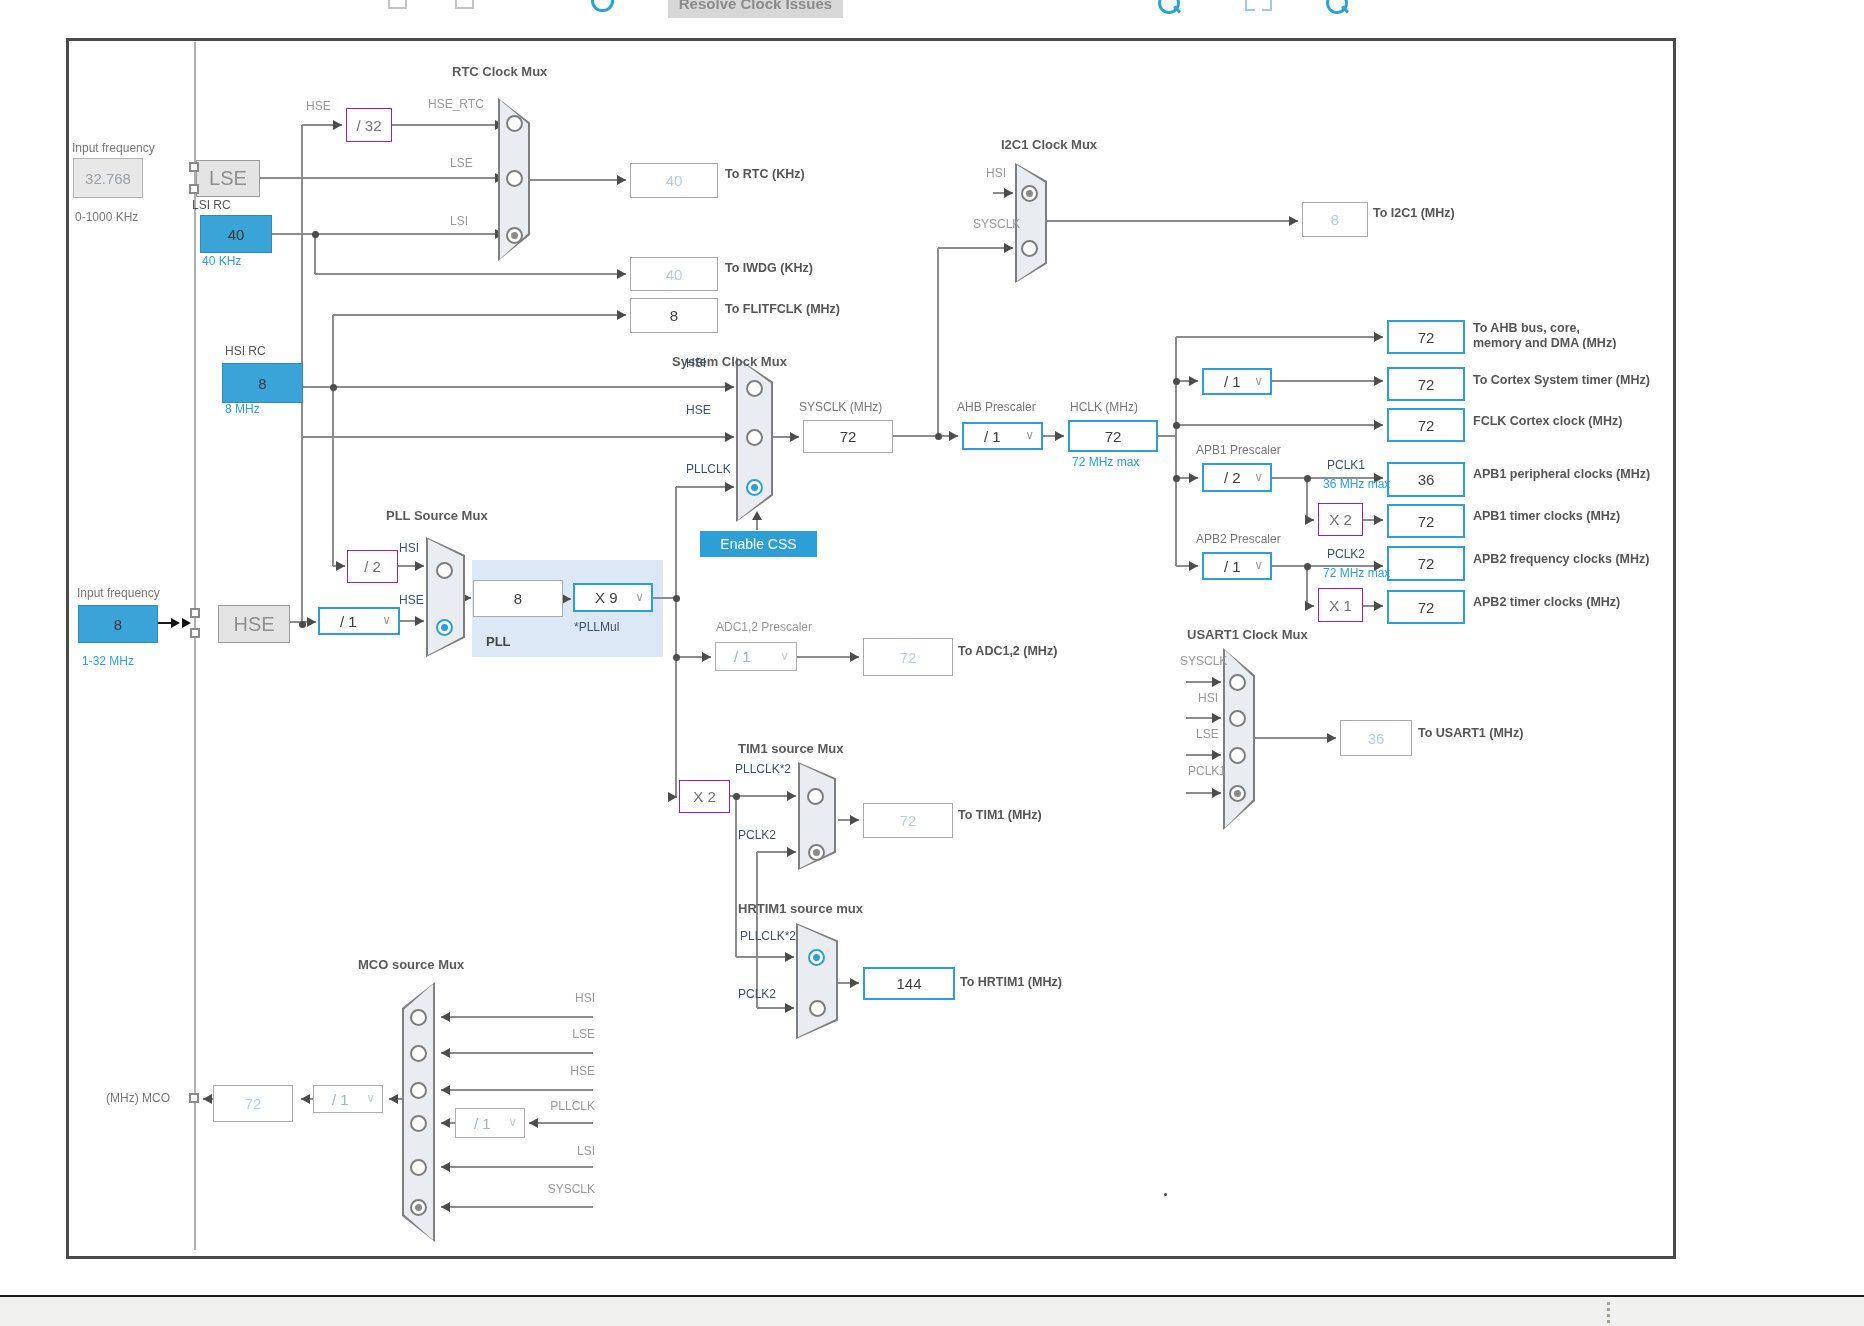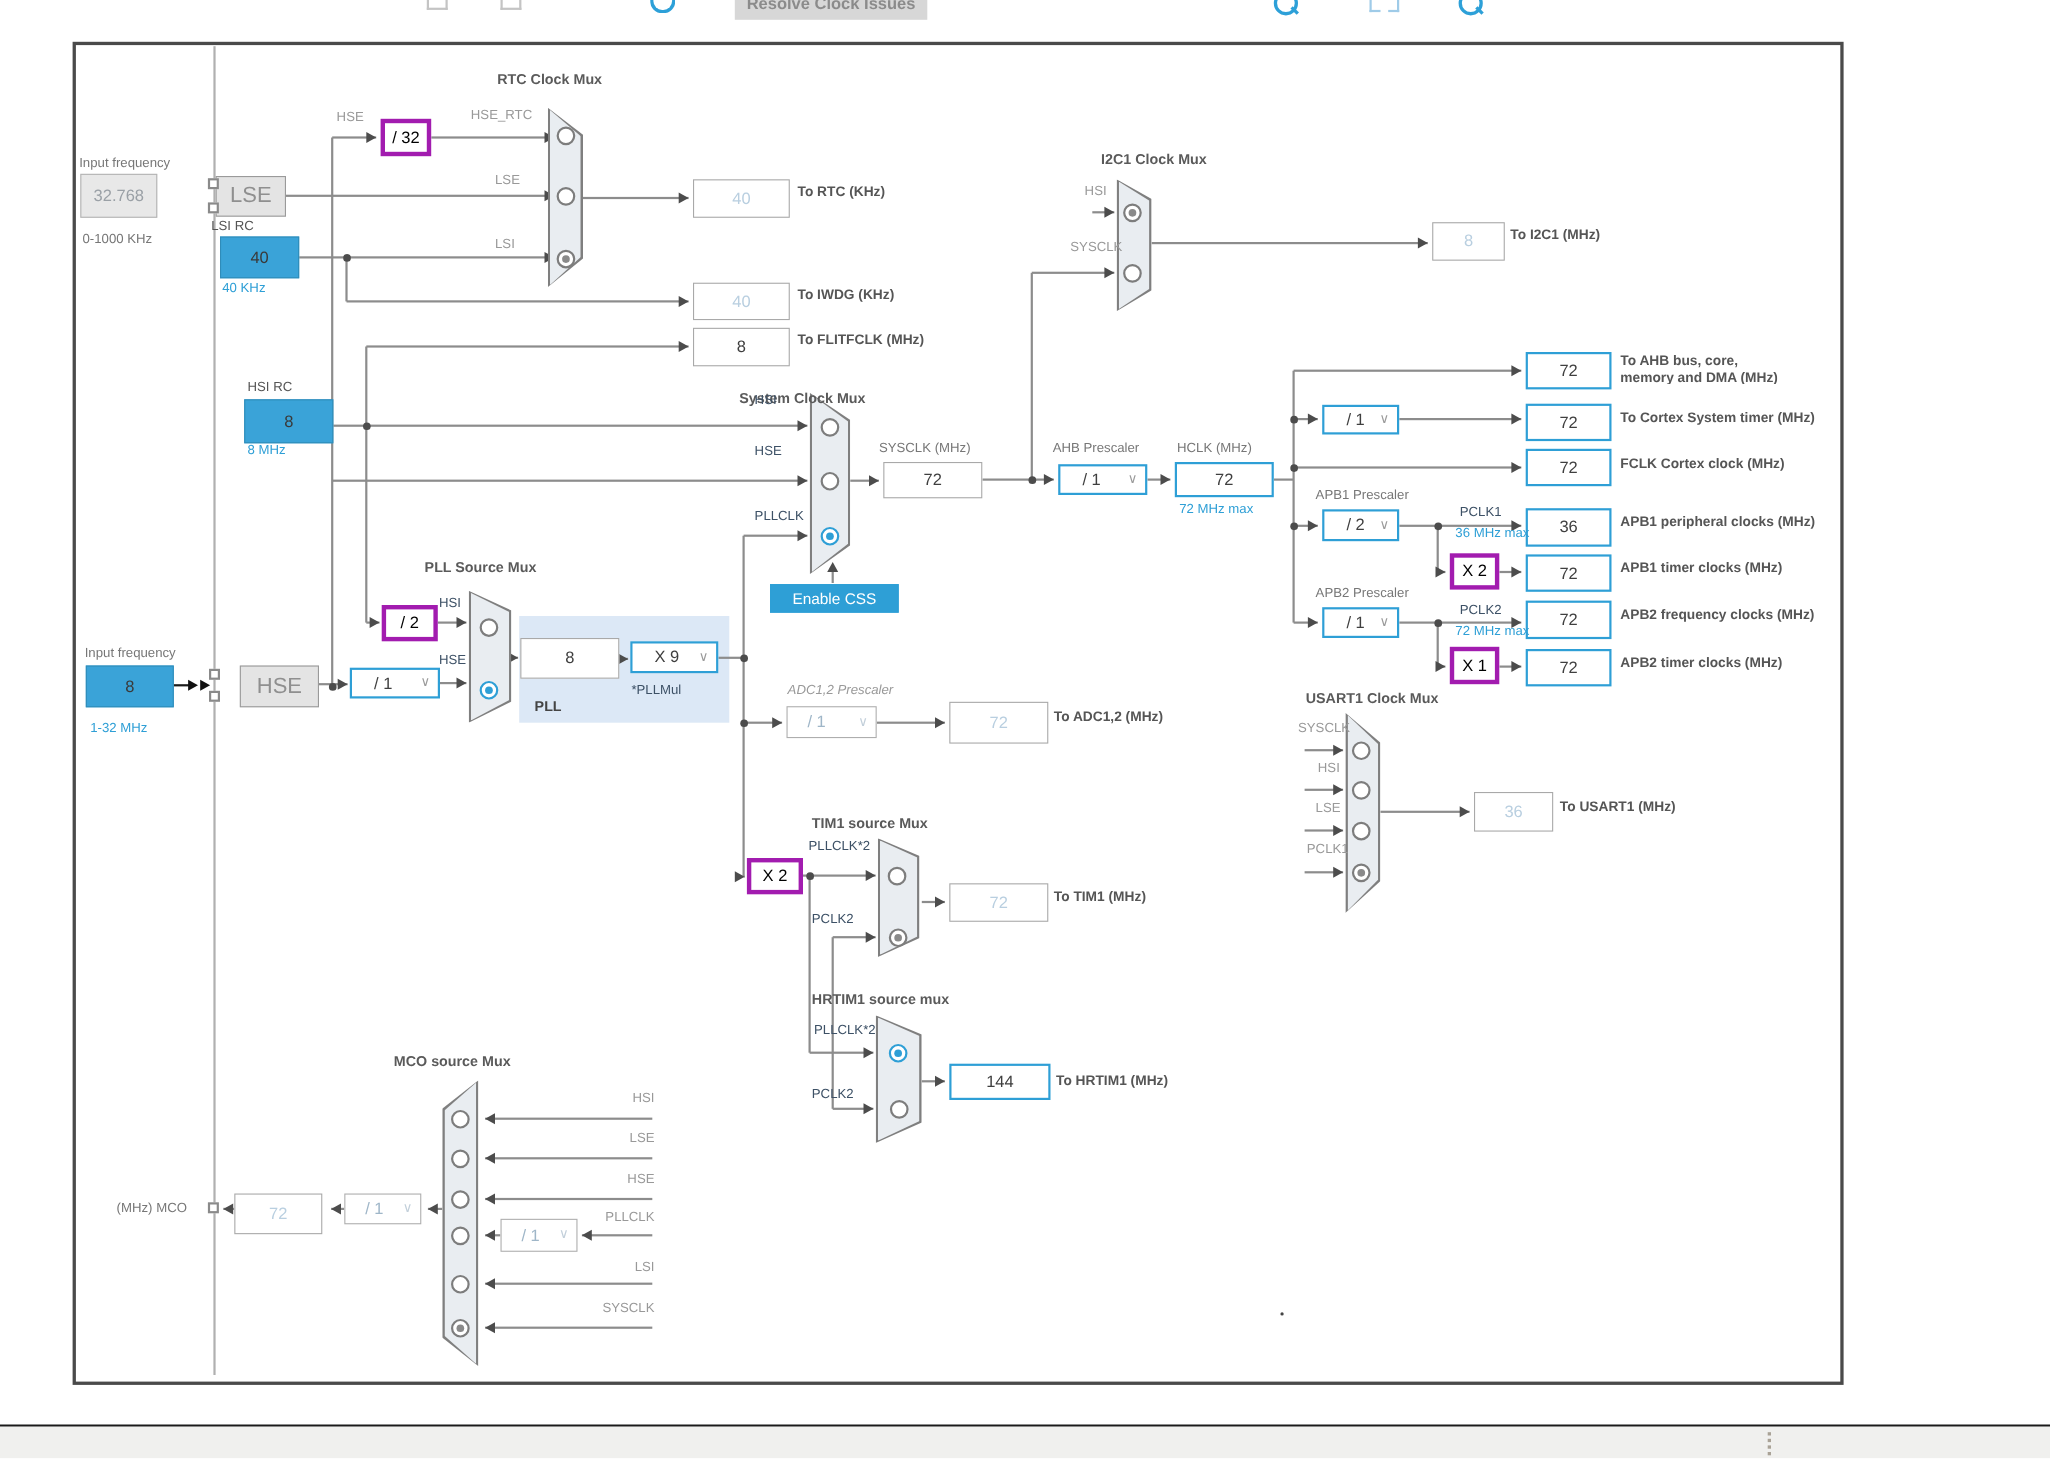--- a/index.html
+++ b/index.html
@@ -22,21 +22,21 @@
   #rail{position:absolute;left:194px;top:42px;width:2px;height:1208px;background:#b0b0b0;}
   
   .box{position:absolute;box-sizing:border-box;background:#fff;display:flex;align-items:center;
        justify-content:center;font-size:15px;color:#3f3f3f;}
   .s-src{background:#e4e4e4;border:1px solid #9a9a9a;color:#8f8f8f;font-size:20px;}
   .s-igray{background:#e8e8e8;border:1px solid #b3b3b3;color:#9aa0a6;}
   .s-blue{background:#3aa3d8;border:1px solid #2f8cba;color:#3a3a3a;}
   .s-ro{border:1px solid #a9a9a9;color:#b9cfe0;}
   .s-val{border:1px solid #a9a9a9;color:#3f3f3f;}
   .s-vblue{border:2px solid #2e9fd6;color:#3f3f3f;}
-  .s-op{border:4px solid #a21caf;color:#000000;}
+  .s-op{border:1px solid #a21caf;color:#737373;}
   .s-ddb{border:2px solid #2e9fd6;color:#3f3f3f;justify-content:flex-start;padding-left:20px;}
   .s-ddg{border:1px solid #aeaeae;color:#9fb6c8;justify-content:flex-start;padding-left:18px;}
   .s-btn{background:#2e9fd6;border:1px solid #2e9fd6;color:#fff;font-size:14px;}
   .chev{position:absolute;right:7px;top:50%;transform:translateY(-58%);font-size:12px;color:#9a9a9a;}
   .s-ddg .chev{color:#c2cfda;}
   .panel{position:absolute;background:#dce8f6;}
   .lbl{position:absolute;font-size:12px;white-space:pre-line;line-height:15px;}
   .l-title{font-weight:bold;color:#5a5a5a;font-size:13px;}
   .l-out{font-weight:bold;color:#555;font-size:12.5px;}
   .l-gray{color:#999;}
@@ -367,21 +367,21 @@
       <div class="lbl l-dgray" style="left: 1196px; top: 443px; position: absolute;">APB1 Prescaler</div>
       <div class="lbl l-navy" style="left: 1327px; top: 458px; position: absolute;">PCLK1</div>
       <div class="lbl l-blue" style="left: 1323px; top: 477px; position: absolute;">36 MHz max</div>
       <div class="lbl l-out" style="left: 1473px; top: 467px; position: absolute;">APB1 peripheral clocks (MHz)</div>
       <div class="lbl l-out" style="left: 1473px; top: 509px; position: absolute;">APB1 timer clocks (MHz)</div>
       <div class="lbl l-dgray" style="left: 1196px; top: 532px; position: absolute;">APB2 Prescaler</div>
       <div class="lbl l-navy" style="left: 1327px; top: 547px; position: absolute;">PCLK2</div>
       <div class="lbl l-blue" style="left: 1323px; top: 566px; position: absolute;">72 MHz max</div>
       <div class="lbl l-out" style="left: 1473px; top: 552px; position: absolute;">APB2 frequency clocks (MHz)</div>
       <div class="lbl l-out" style="left: 1473px; top: 595px; position: absolute;">APB2 timer clocks (MHz)</div>
-      <div class="lbl l-gray" style="left: 716px; top: 620px; position: absolute; font-style: italic;">ADC1,2 Prescaler</div>
+      <div class="lbl l-gray" style="left: 716px; top: 620px; position: absolute;">ADC1,2 Prescaler</div>
       <div class="lbl l-out" style="left: 958px; top: 644px; position: absolute;">To ADC1,2 (MHz)</div>
       <div class="lbl l-title" style="left: 738px; top: 741px; position: absolute;">TIM1 source Mux</div>
       <div class="lbl l-navy" style="left: 735px; top: 762px; position: absolute;">PLLCLK*2</div>
       <div class="lbl l-navy" style="left: 738px; top: 828px; position: absolute;">PCLK2</div>
       <div class="lbl l-out" style="left: 958px; top: 808px; position: absolute;">To TIM1 (MHz)</div>
       <div class="lbl l-title" style="left: 738px; top: 901px; position: absolute;">HRTIM1 source mux</div>
       <div class="lbl l-navy" style="left: 740px; top: 929px; position: absolute;">PLLCLK*2</div>
       <div class="lbl l-navy" style="left: 738px; top: 987px; position: absolute;">PCLK2</div>
       <div class="lbl l-out" style="left: 960px; top: 975px; position: absolute;">To HRTIM1 (MHz)</div>
       <div class="lbl l-title" style="left: 1163px; top: 627px; position: absolute; margin-left: 24px;">USART1 Clock Mux</div>

